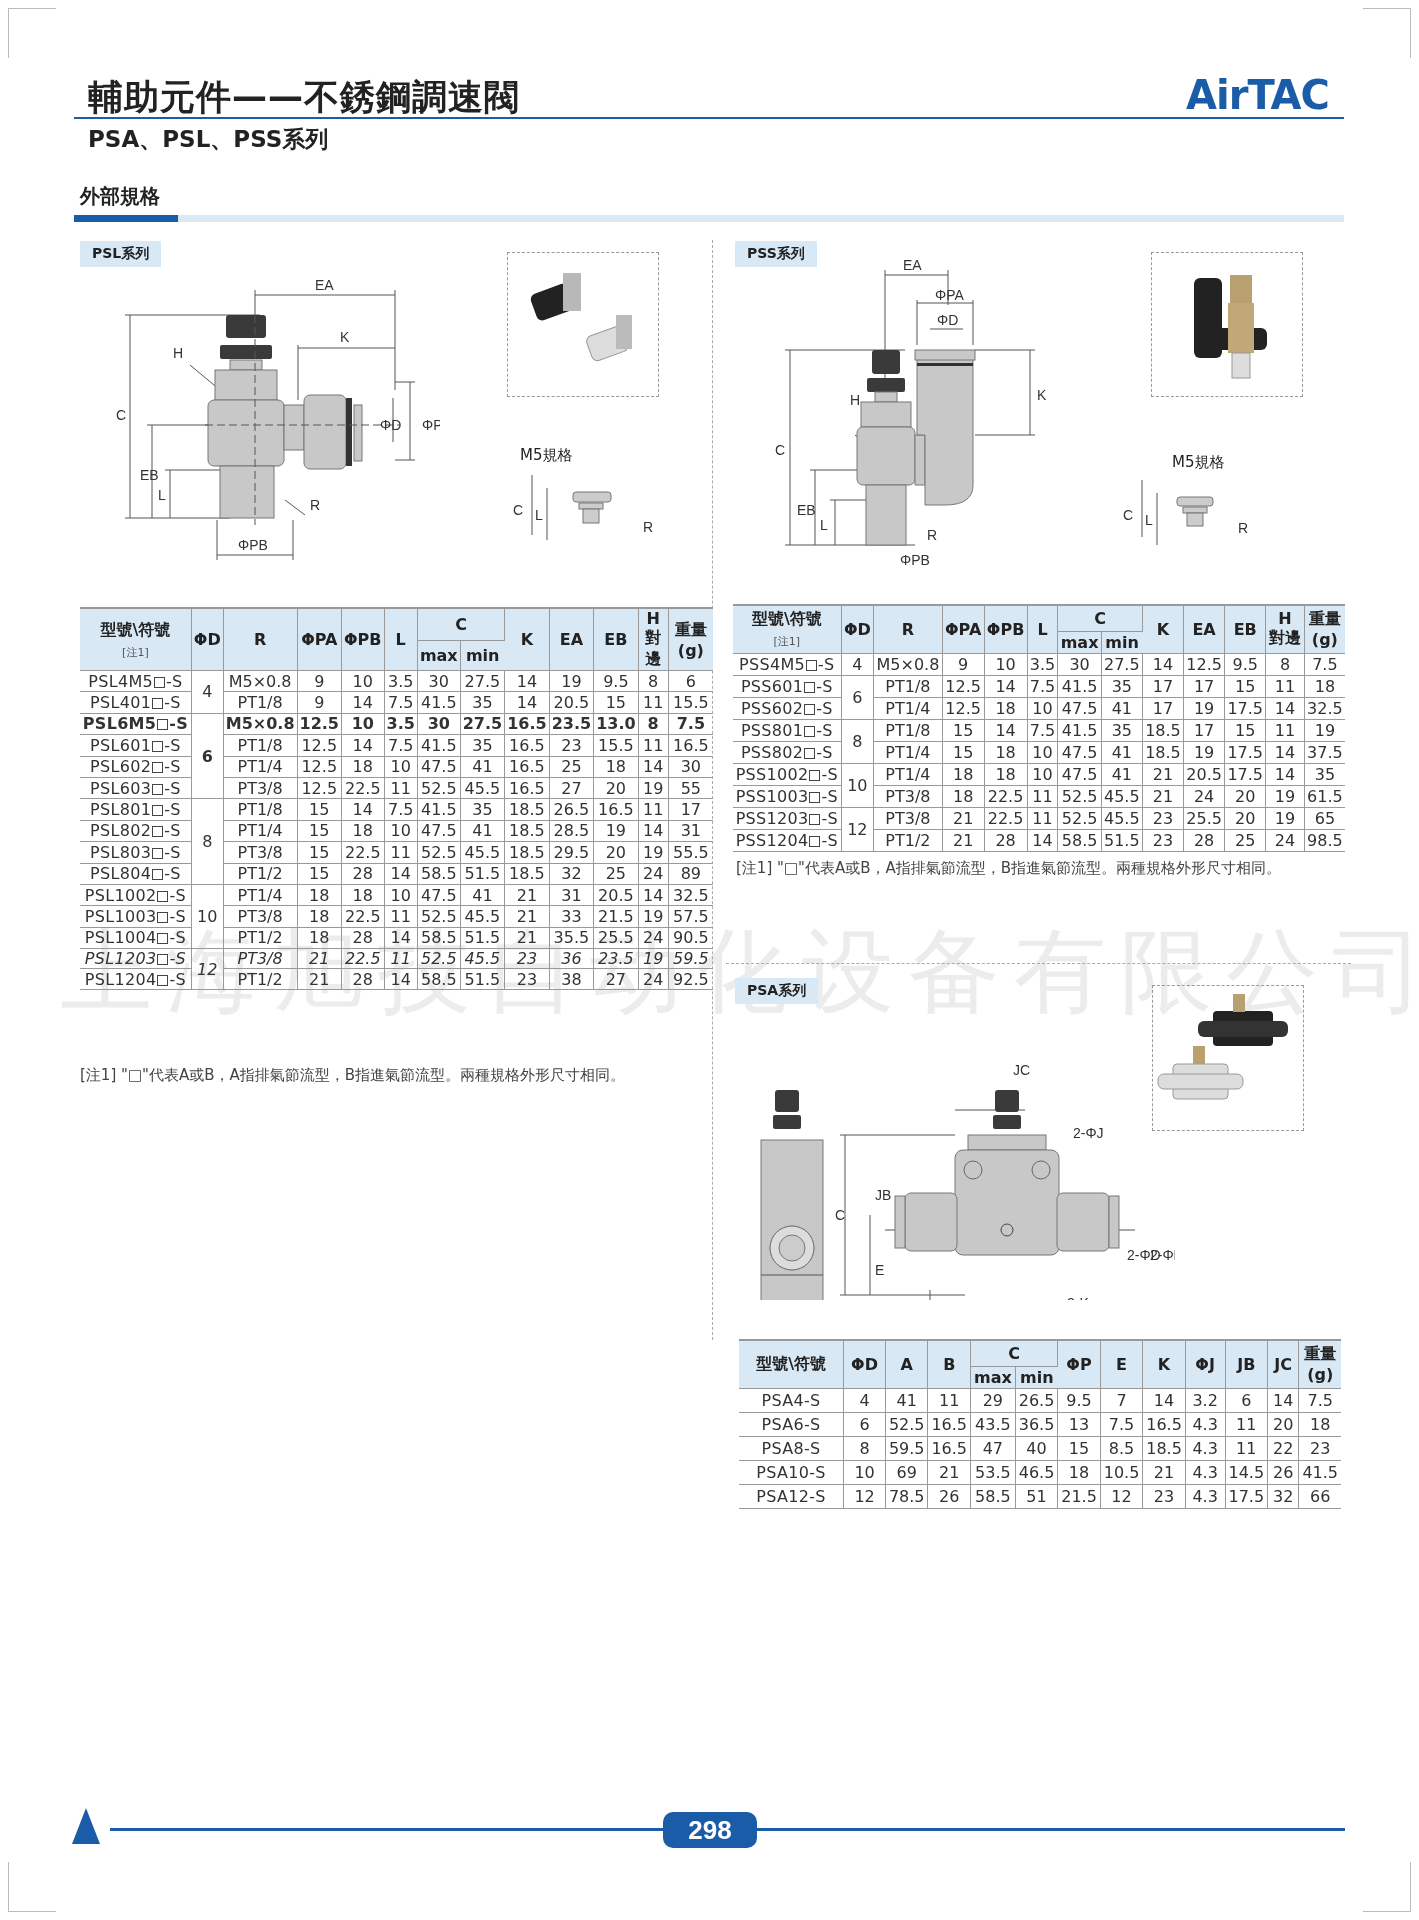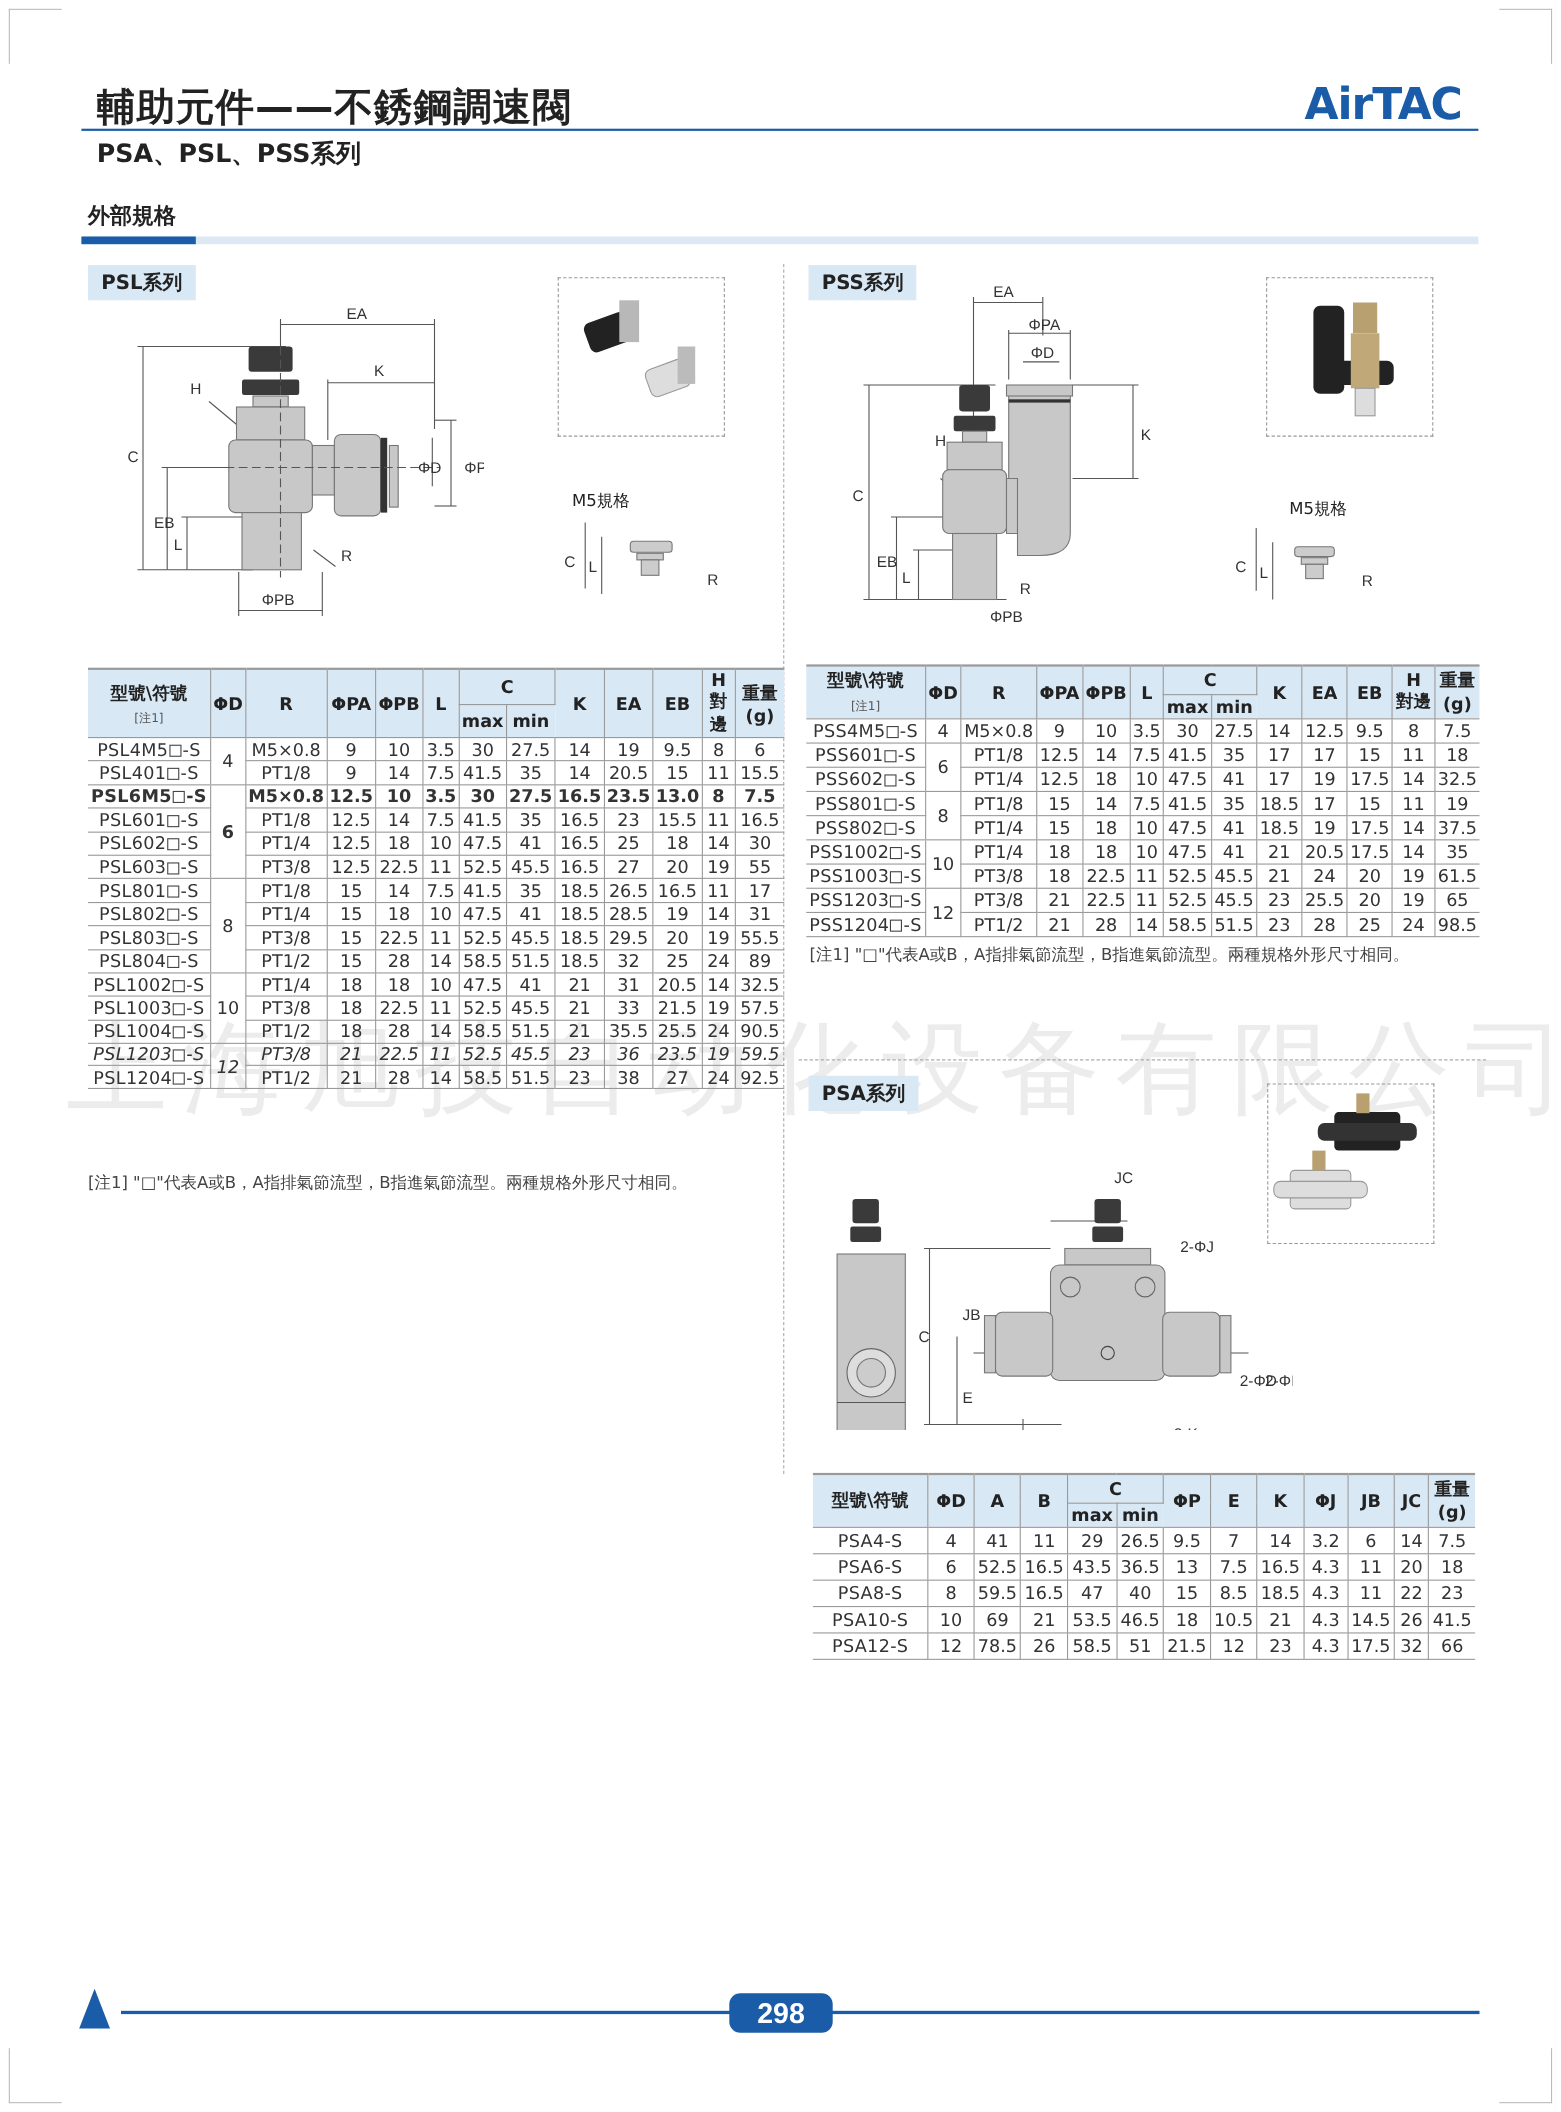--- a/index.html
+++ b/index.html
@@ -15,21 +15,21 @@
 .c-br2{right:8px;bottom:8px;border-width:0 0 1px 0;width:48px;height:0}
 
 .title{position:absolute;left:88px;top:74px;font-size:35px;font-weight:bold;color:#222;letter-spacing:1px}
 .title-rule{position:absolute;left:74px;top:117px;width:1270px;height:2px;background:#1a5ca8}
 .subtitle{position:absolute;left:88px;top:124px;font-size:23px;font-weight:bold;color:#222}
 .logo{position:absolute;left:1186px;top:72px;font-size:40px;font-weight:900;color:#1a5ca8;letter-spacing:-1px;font-family:"DejaVu Sans",sans-serif;font-style:normal}
 .section{position:absolute;left:80px;top:183px;font-size:20px;font-weight:bold;color:#222}
 .section-bar{position:absolute;left:74px;top:215px;width:1270px;height:7px;background:#dce9f5}
 .section-bar-accent{position:absolute;left:74px;top:215px;width:104px;height:7px;background:#1a5ca8}
 
-.series-tag{position:absolute;background:#d9e8f5;font-weight:bold;font-size:18px;padding:4px 12px;color:#222}
+.series-tag{position:absolute;background:#d9e8f5;font-weight:bold;font-size:14px;padding:4px 12px;color:#222}
 
 .photo-box{position:absolute;border:1px dashed #999}
 .diagram{position:absolute}
 
 table.spec{position:absolute;border-collapse:collapse;font-size:16px;color:#333}
 table.spec th{background:#d9e8f5;font-weight:bold;color:#222;border-right:1px solid #999;border-bottom:1px solid #999;padding:0 2px;text-align:center;font-size:16px}
 table.spec td{border-right:1px solid #999;border-bottom:1px solid #999;text-align:center;padding:0 2px;white-space:nowrap}
 table.spec tr:first-child th{border-top:2px solid #999}
 table.spec th:last-child,table.spec td:last-child{border-right:none}
 table.spec td.model{font-size:16px;letter-spacing:0.3px}

